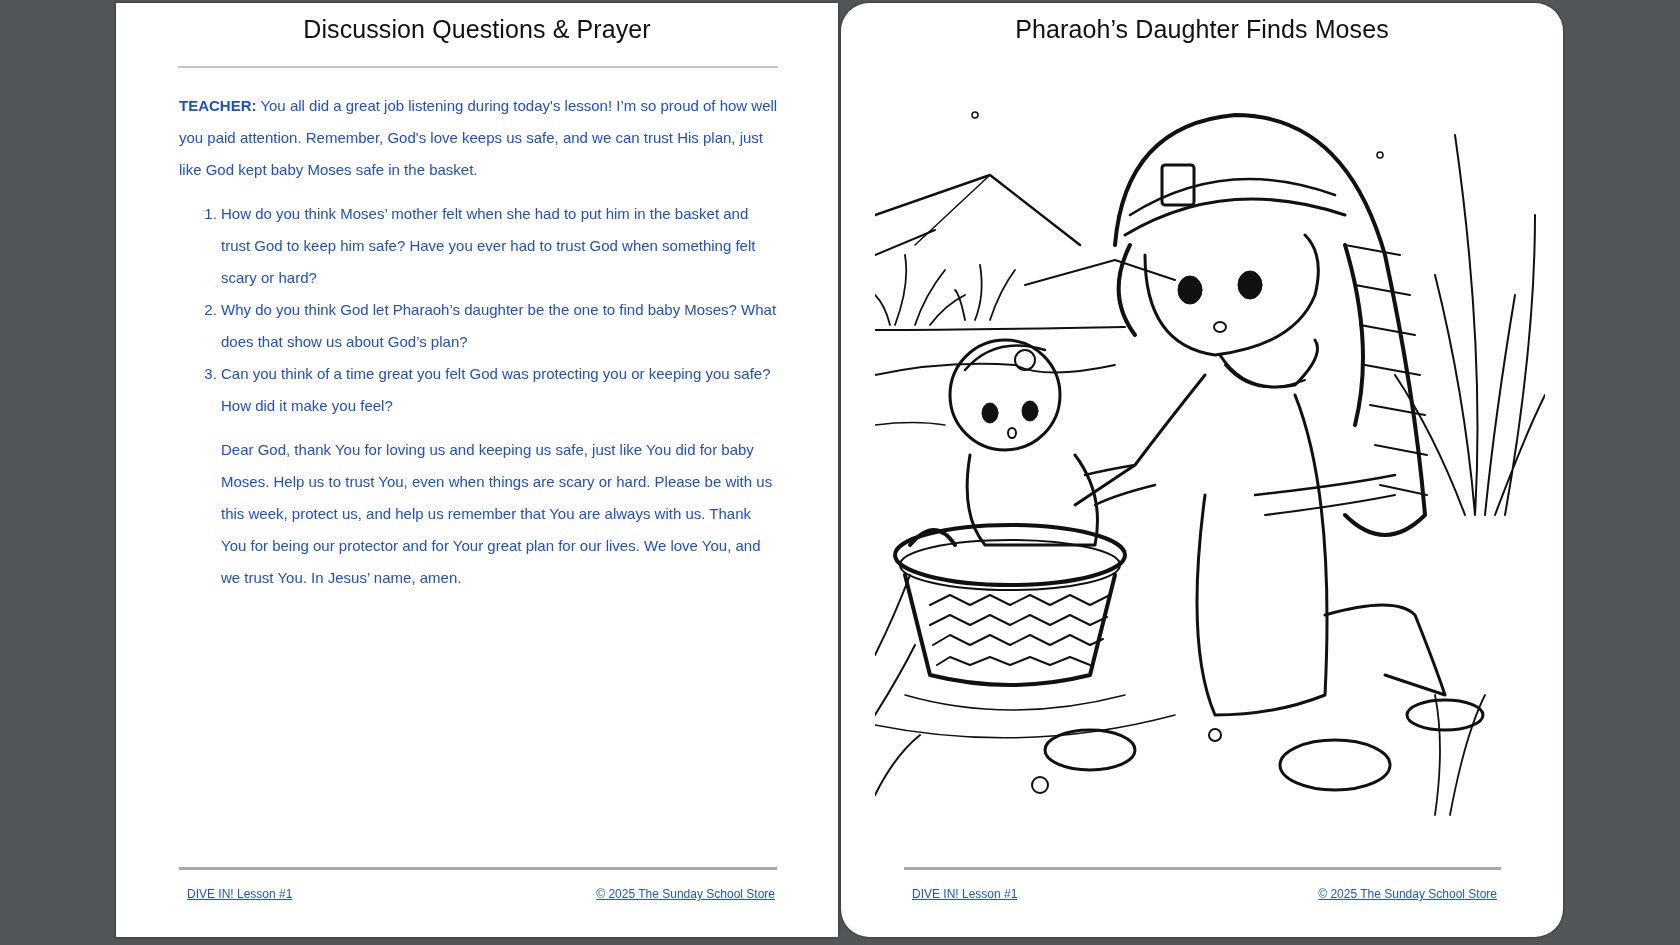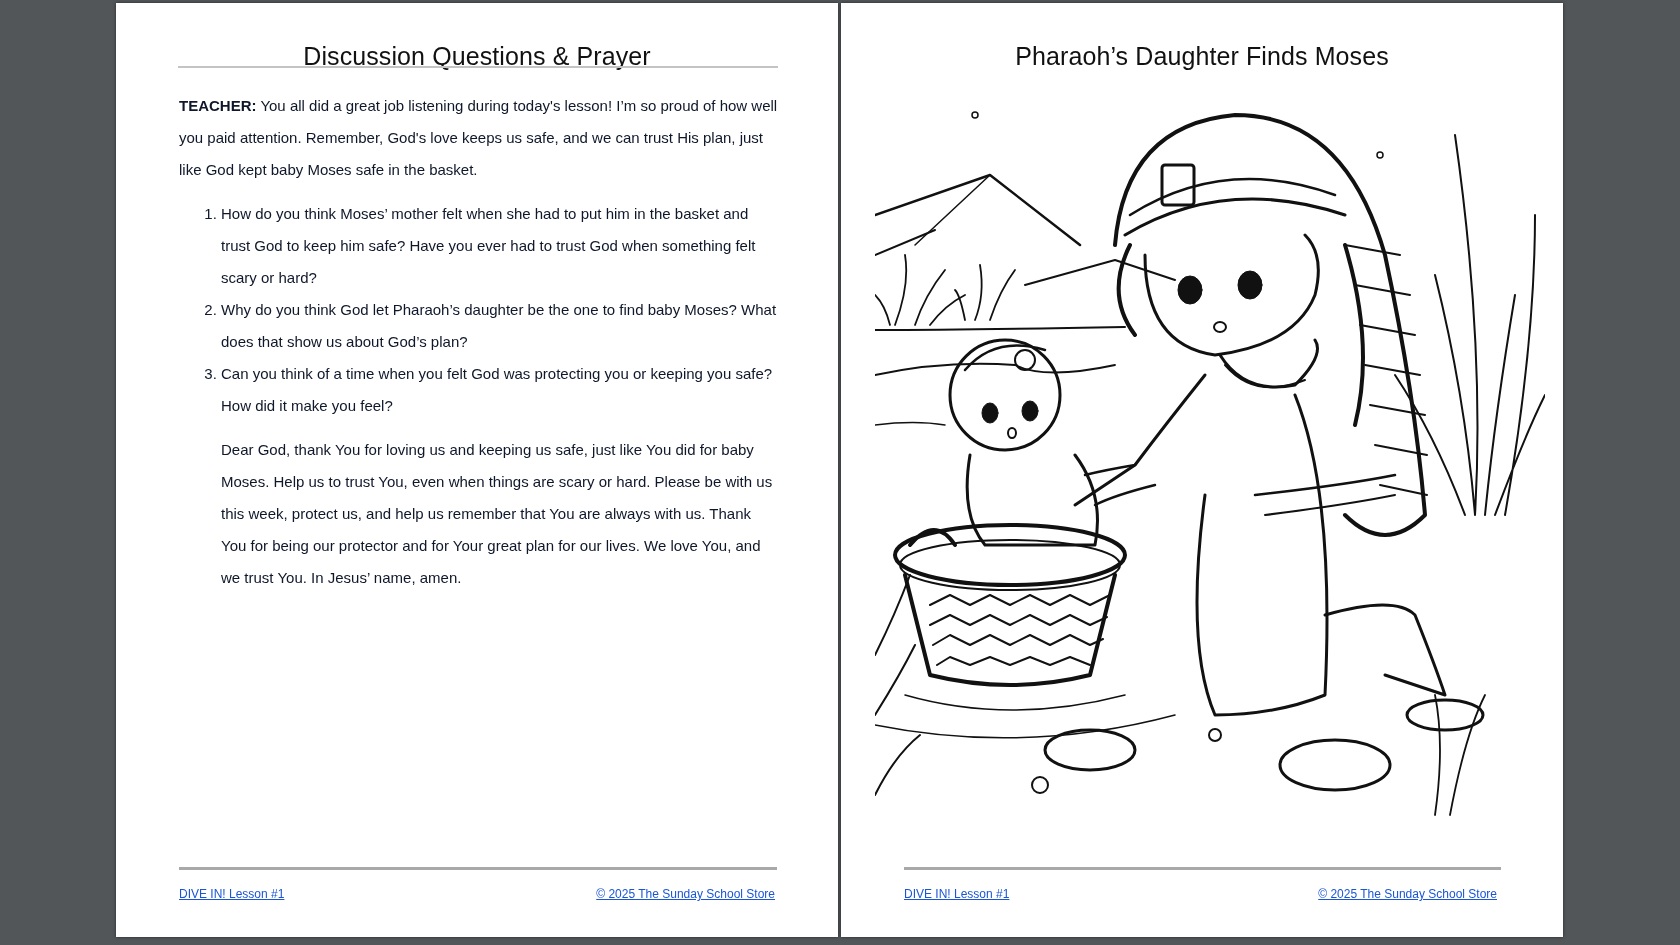--- a/index.html
+++ b/index.html
@@ -8,71 +8,71 @@
     background:#525659;
     position:relative;
     font-family:"Liberation Sans", "DejaVu Sans", sans-serif;
   }
   .page {
     position:absolute; top:3px; height:934px; width:722px;
     background:#ffffff;
     box-shadow: 0 0 3px rgba(0,0,0,0.5);
   }
   #page-left { left:116px; }
-  #page-right { left:841px; }
+  #page-right { left:841px;border-radius:28px; }
   .page-title {
-    position:absolute; left:0; right:0; top:39px;
+    position:absolute; left:0; right:0; top:12px;
     text-align:center; font-size:25px; color:#111;
     font-weight:normal; letter-spacing:0.1px;
   }
   .title-rule {
     position:absolute; left:62px; width:600px; top:63px; height:2px;
     background:#c4c4c4;
   }
   .body-text {
     position:absolute; left:63px; width:600px; top:87px;
-    font-size:15px; color:#0f172a; line-height:32px;
+    font-size:15px; color:#1d4ed8; line-height:32px;
   }
   .body-text p { margin:0 0 12px 0; }
   .body-text b { font-weight:bold; }
   ol.questions { margin:0 0 12px 0; padding:0 0 0 42px; }
   ol.questions li { padding-left:0; }
   .prayer {
     margin:0 0 0 42px !important; line-height:32px;
   }
   .footer-rule {
     position:absolute; left:63px; width:598px; top:864px; height:3px;
     background:#a9a9a9;
   }
   .footer {
     position:absolute; left:63px; width:596px; top:884px;
     font-size:12px; display:flex; justify-content:space-between;
   }
-  .footer a { color:#1a55d6; text-decoration:underline; cursor:pointer; }
+  .footer a { color:#1a55d6; text-decoration:underline; cursor:pointer;margin-left:8px; }
   #page-right .footer-rule { left:63px; width:597px; }
   #page-right .footer { left:63px; width:593px; }
   .coloring {
     position:absolute; left:34px; top:92px; width:670px; height:740px;
     background:#fff;
   }
   .coloring svg { width:100%; height:100%; }
 </style>
 </head>
 <body>
 
 <div class="page" id="page-left">
   <div class="page-title">Discussion Questions &amp; Prayer</div>
   <div class="title-rule"></div>
 
   <div class="body-text">
     <p><b>TEACHER:</b><span> You all did a great job listening during today's lesson! I’m so proud of how well you paid attention. Remember, God's love keeps us safe, and we can trust His plan, just like God kept baby Moses safe in the basket.</span></p>
     <ol class="questions">
       <li>How do you think Moses’ mother felt when she had to put him in the basket and trust God to keep him safe? Have you ever had to trust God when something felt scary or hard?</li>
       <li>Why do you think God let Pharaoh’s daughter be the one to find baby Moses? What does that show us about God’s plan?</li>
-      <li>Can you think of a time when you felt God was protecting you or keeping you safe? How did it make you feel?</li>
+      <li>Can you think of a time great you felt God was protecting you or keeping you safe? How did it make you feel?</li>
     </ol>
     <p class="prayer">Dear God, thank You for loving us and keeping us safe, just like You did for baby Moses. Help us to trust You, even when things are scary or hard. Please be with us this week, protect us, and help us remember that You are always with us. Thank You for being our protector and for Your great plan for our lives. We love You, and we trust You. In Jesus’ name, amen.</p>
   </div>
 
   <div class="footer-rule"></div>
   <div class="footer">
     <a>DIVE IN! Lesson #1</a>
     <a>© 2025 The Sunday School Store</a>
   </div>
 </div>

